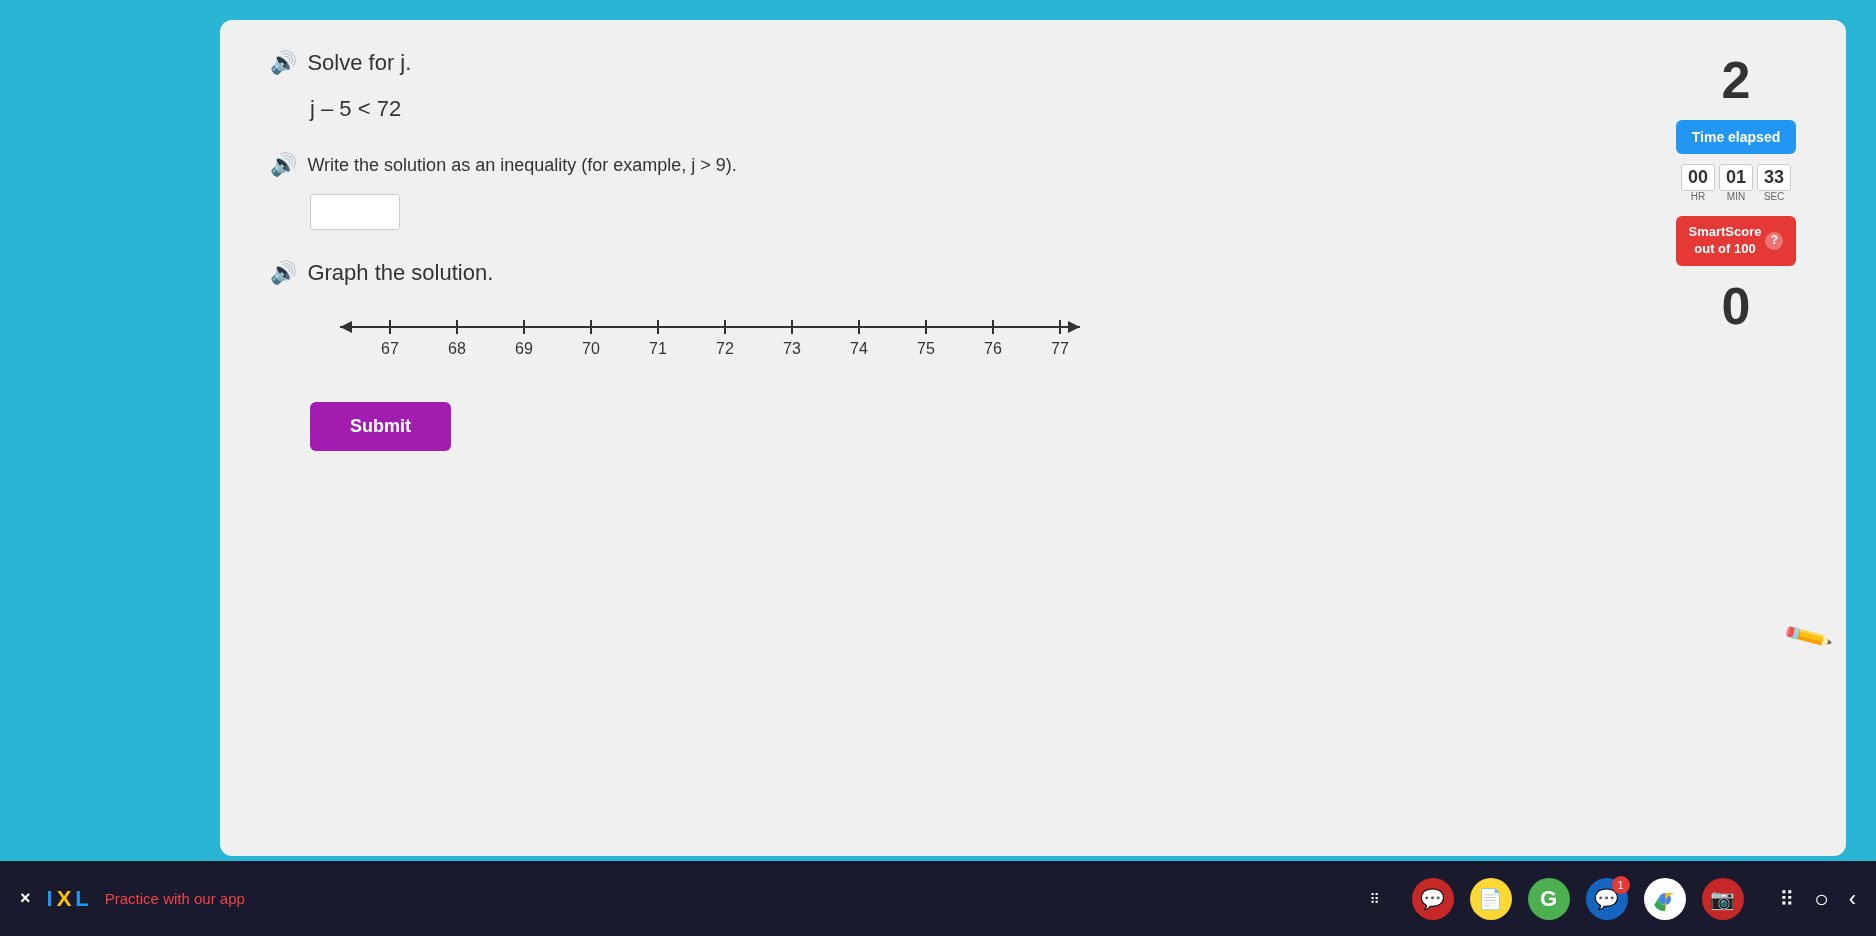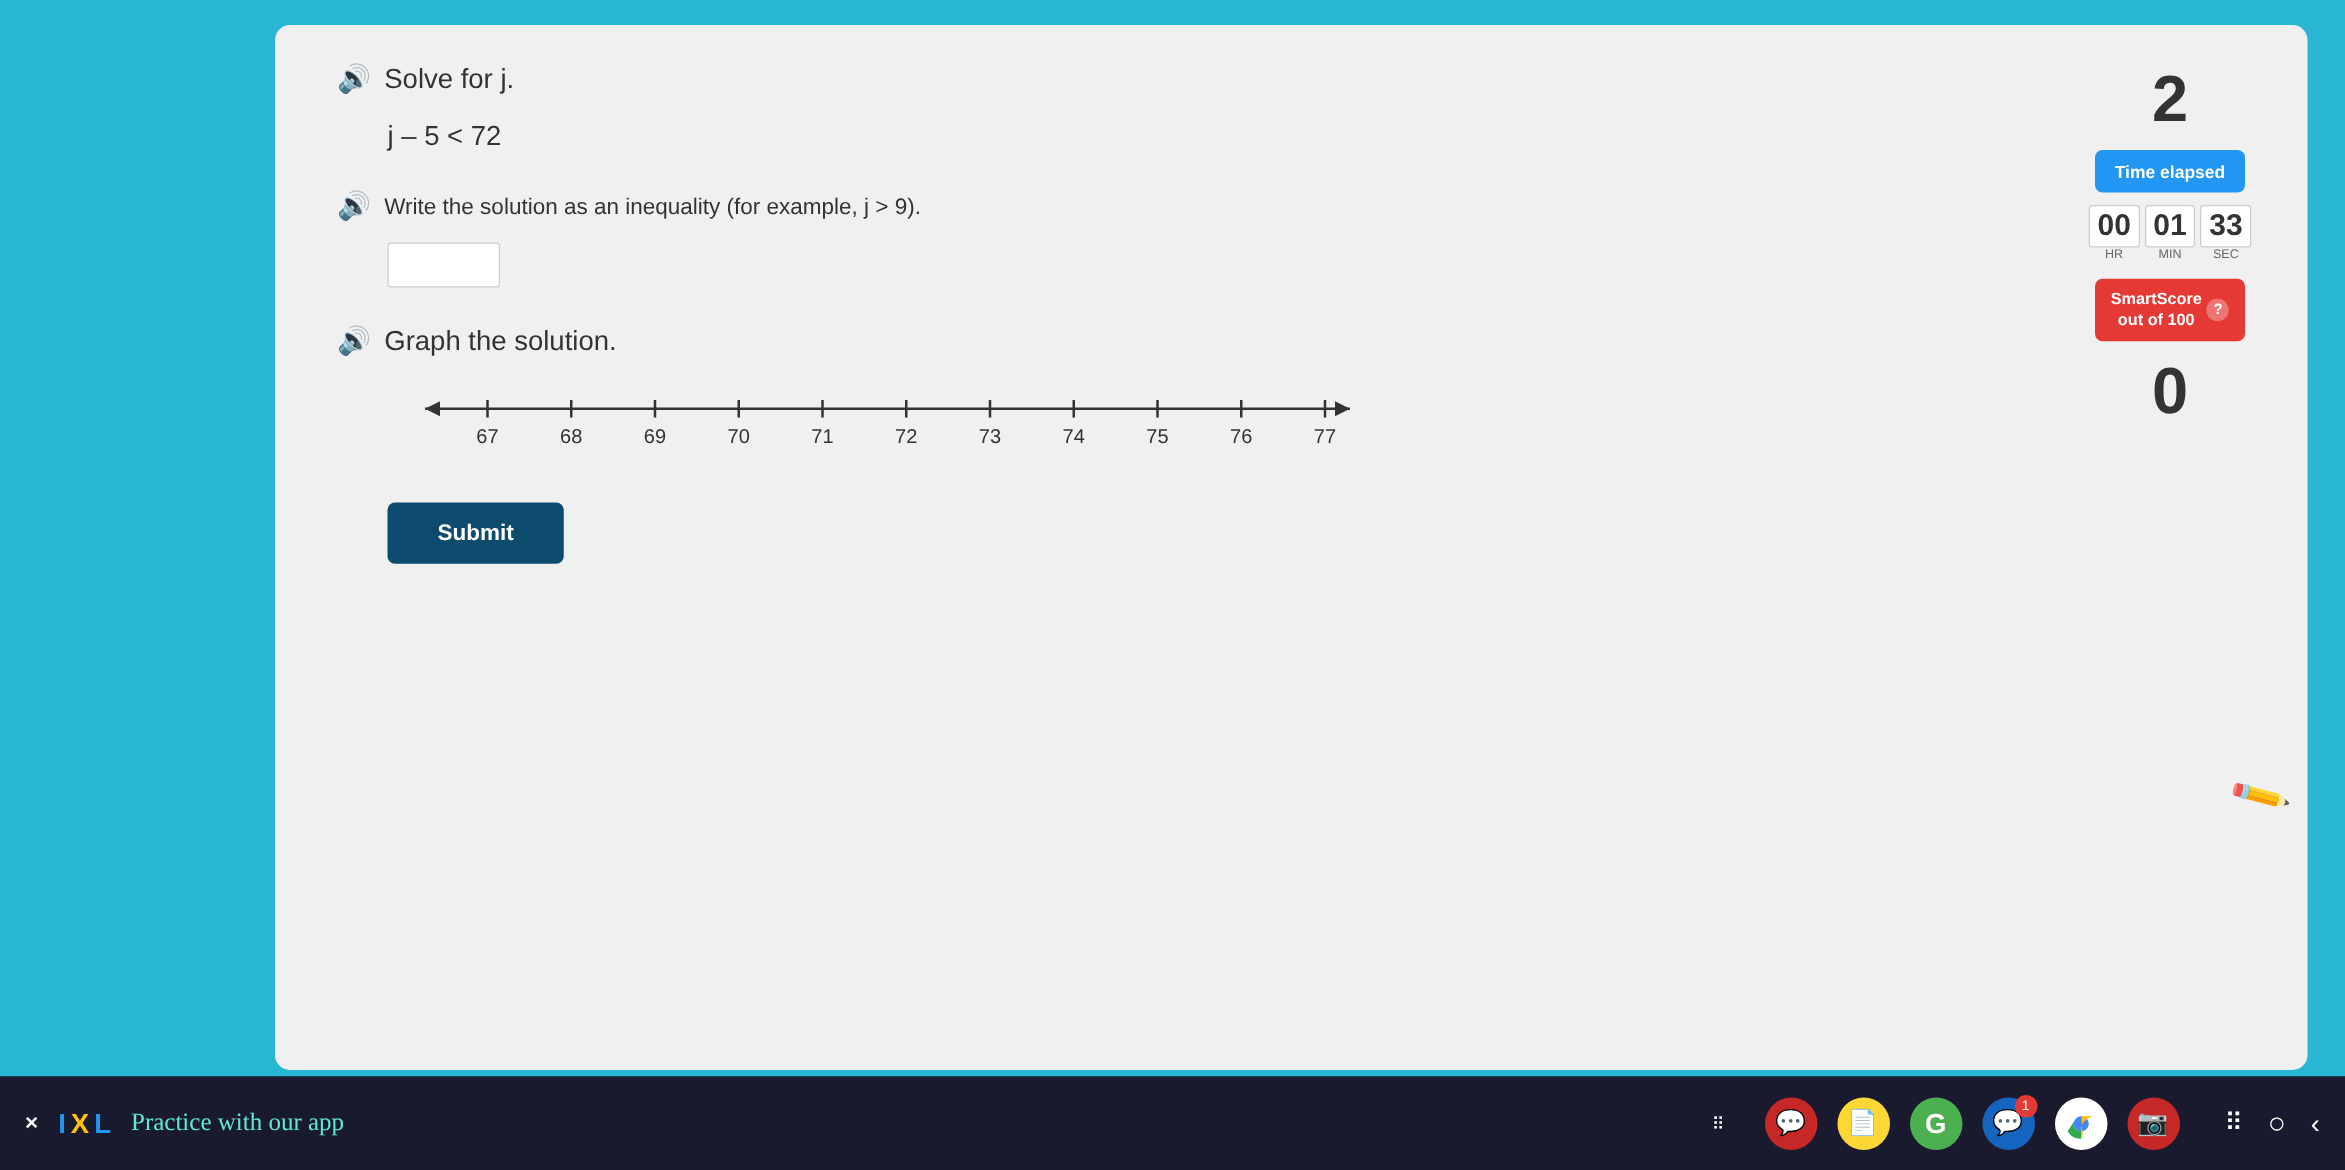--- a/index.html
+++ b/index.html
@@ -167,21 +167,21 @@
     .number-line-container {
       margin-left: 40px;
       margin-bottom: 30px;
     }
 
     .number-line-svg {
       display: block;
     }
 
     .submit-btn {
-      background: #0c4a6e;
+      background: #a21caf;
       color: white;
       border: none;
       border-radius: 6px;
       padding: 14px 40px;
       font-size: 18px;
       font-weight: bold;
       cursor: pointer;
       margin-left: 40px;
     }
 
@@ -214,21 +214,21 @@
       width: 100%;
     }
 
     .timer-display {
       display: flex;
       align-items: flex-end;
       gap: 4px;
     }
 
     .timer-number {
-      font-size: 24px;
+      font-size: 18px;
       font-weight: bold;
       color: #333;
       background: white;
       border: 1px solid #ccc;
       border-radius: 3px;
       padding: 2px 6px;
       min-width: 32px;
       text-align: center;
     }
 
@@ -302,24 +302,23 @@
       display: flex;
       align-items: center;
       gap: 4px;
     }
 
     .ixl-i { color: #2196F3; font-size: 22px; font-weight: bold; }
     .ixl-x { color: #FFC107; font-size: 22px; font-weight: bold; }
     .ixl-l { color: #2196F3; font-size: 22px; font-weight: bold; }
 
     .practice-text {
-      color: #5eead4;
-      font-size: 20px;
-      cursor: pointer;
-      font-family: Liberation Serif, serif;
+      color: #ef4444;
+      font-size: 15px;
+      cursor: pointer;
     }
 
     .taskbar-icons {
       margin-left: auto;
       display: flex;
       align-items: center;
       gap: 16px;
     }
 
     .taskbar-icon {

